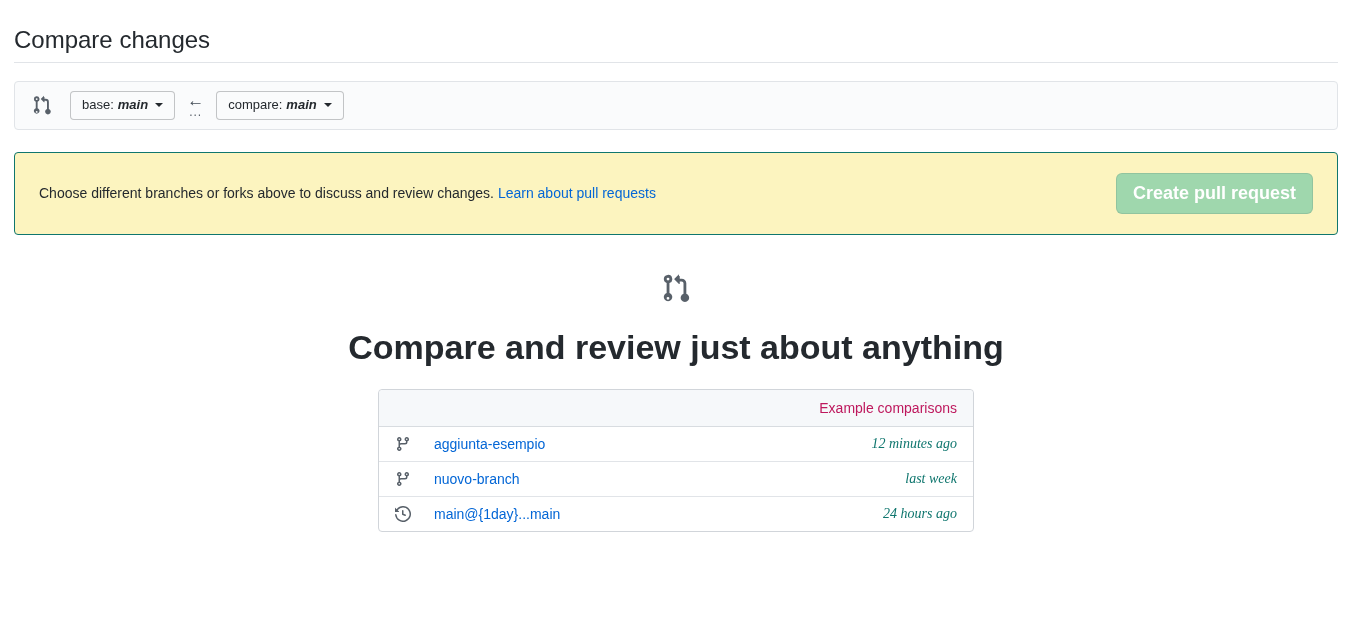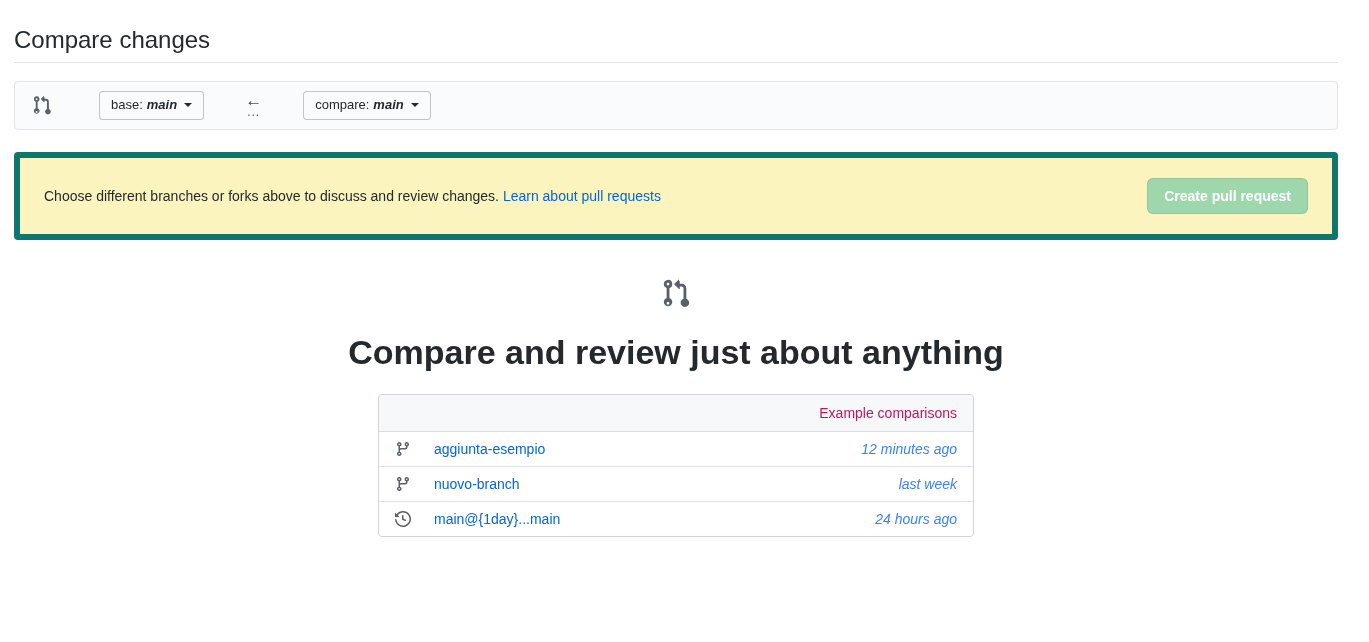--- a/index.html
+++ b/index.html
@@ -29,21 +29,20 @@
   
   .range-bar {
     background: #fafbfc;
     border: 1px solid #e1e4e8;
     border-radius: 4px;
     padding: 9px 14px;
     display: flex;
     align-items: center;
     margin-bottom: 22px;
     min-height: 46px;
-    gap: 29px;
   }
   .range-bar .compare-icon { color: #586069; margin: 0 18px 0 3px; display: flex; }
   .branch-btn {
     display: inline-flex;
     align-items: center;
     gap: 4px;
     background: #fafbfc;
     border: 1px solid rgba(27,31,35,0.25);
     border-radius: 4px;
     padding: 5px 11px;
@@ -68,35 +67,35 @@
     margin: 0 12px;
     color: #444d56;
     line-height: 1;
   }
   .direction .arrow-glyph { font-size: 17px; line-height: 14px; }
   .direction .dots-glyph { font-size: 12px; line-height: 8px; color: #586069; letter-spacing: 1px; }
 
   
   .alert {
     background: #fcf4bf;
-    border: 6px solid #0f766e;
+    border: 1px solid #0f766e;
     border-radius: 4px;
     padding: 20px 24px;
     display: flex;
     align-items: center;
     justify-content: space-between;
     margin-bottom: 38px;
     min-height: 78px;
   }
   .alert-text { color: #24292e; }
   .create-pr-btn {
     background: #9fd7ad;
     color: #ffffff;
     font-weight: 700;
-    font-size: 14px;
+    font-size: 18px;
     border: 1px solid rgba(27,31,35,0.1);
     border-radius: 6px;
     padding: 9px 16px;
     cursor: default;
     font-family: inherit;
   }
 
   
   .blankslate { text-align: center; }
   .blankslate-icon { color: #586069; }
@@ -135,21 +134,22 @@
     align-items: center;
     padding: 9px 16px;
     border-bottom: 1px solid #e1e4e8;
     gap: 14px;
   }
   .example-row:last-child { border-bottom: none; }
   .example-row .row-icon { color: #586069; display: flex; margin-right: 9px; }
   .example-row .row-time {
     margin-left: auto;
     font-style: italic;
-    color: #3b82f6;
+    color: #0f766e;
+    font-family: Liberation Serif, serif;
   }
 </style>
 </head>
 <body>
 
 <div class="container">
 
   <h1 class="page-title">Compare changes</h1>
 
   <div class="divider"></div>

